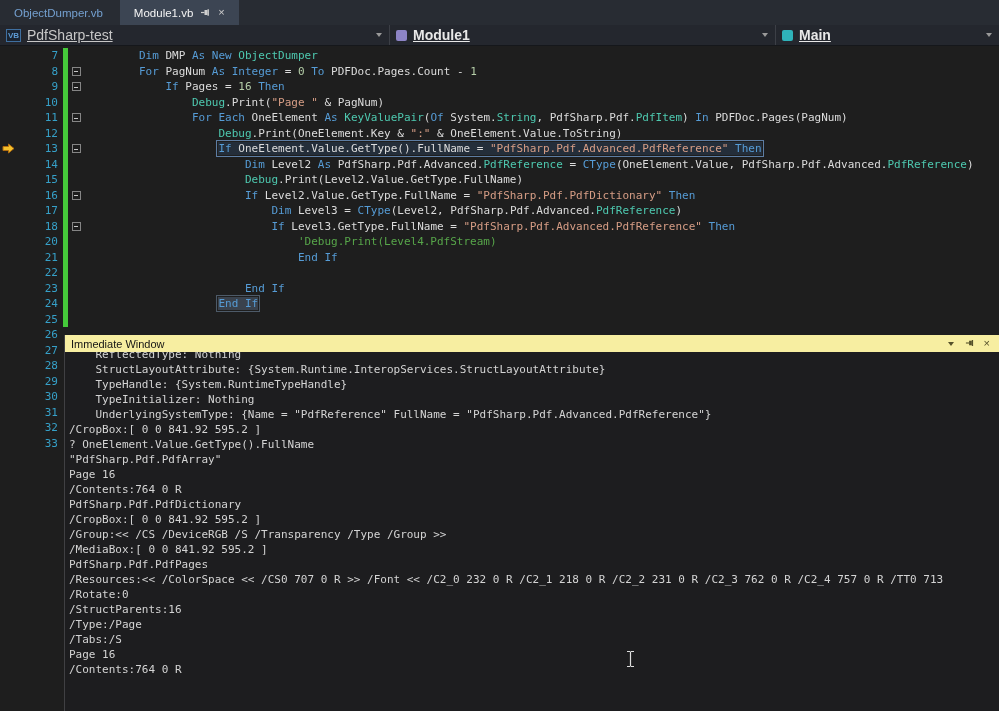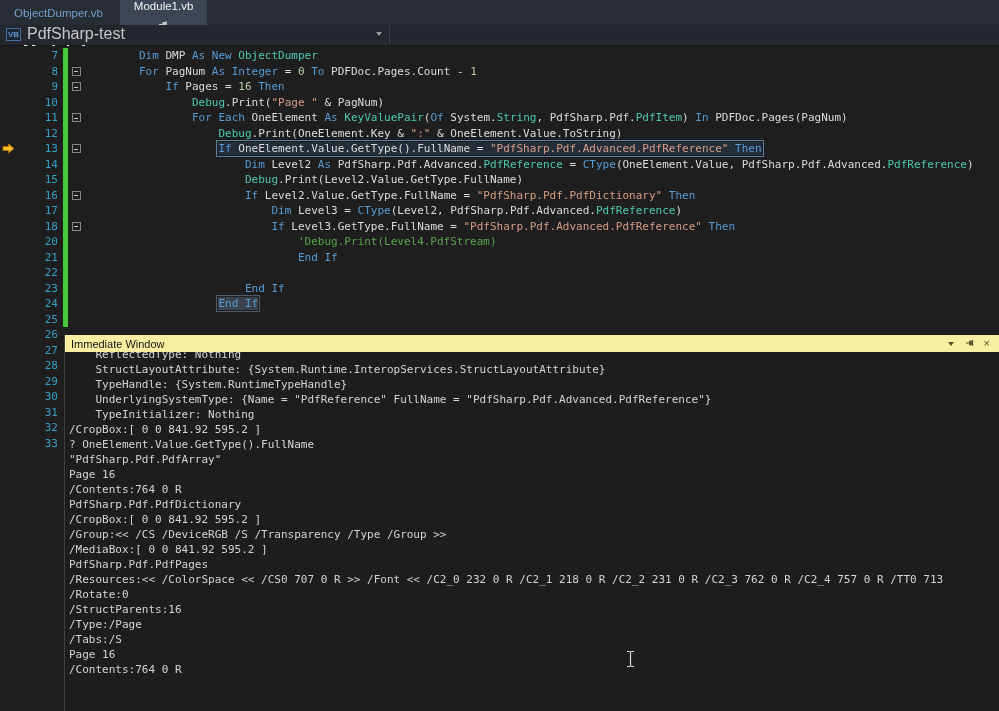--- a/index.html
+++ b/index.html
@@ -4,34 +4,34 @@
 <style>
   * { margin:0; padding:0; box-sizing:border-box; }
   html,body { background:#1e1e1e; }
   body { width:999px; height:711px; font-family:"Liberation Sans", sans-serif; }
   .screen { position:relative; width:999px; height:711px; overflow:hidden; background:#1e1e1e; }
 
   
   .tab-bar { position:absolute; top:0; left:0; right:0; height:25px; background:#282c33; display:flex; align-items:stretch; }
   .tab { display:flex; align-items:center; padding:0 14px; font-size:11.5px; cursor:default; }
   .tab.inactive { color:#74a0d0; margin-right:3px; }
-  .tab.active { background:var(--tab-active-bg,#3c4553); color:#f5f5f5; gap:7px;flex-direction:column; }
+  .tab.active { background:var(--tab-active-bg,#3c4553); color:#f5f5f5; gap:7px; }
   .tab .close { font-size:11px; color:#d0d0d0; line-height:1; }
   .tab .pin { display:flex; align-items:center; }
 
   
-  .nav-bar { position:absolute; top:25px; left:0; right:0; height:21px; background:#24272e; border-bottom:1px solid #15171b; display:flex; align-items:stretch;flex-direction:column; }
+  .nav-bar { position:absolute; top:25px; left:0; right:0; height:21px; background:#24272e; border-bottom:1px solid #15171b; display:flex; align-items:stretch; }
   .nav-sec { display:flex; align-items:center; gap:6px; padding:0 6px; }
   .sec1 { width:390px; border-right:1px solid #3c3f46; }
   .sec2 { width:386px; border-right:1px solid #3c3f46; }
   .sec3 { flex:1; }
   .vb-badge { width:15px; height:13px; border:1px solid #3f6fa0; color:#5e9bd4; font-size:8px; font-weight:bold; display:flex; align-items:center; justify-content:center; background:#1b2430; }
   .module-ic { width:11px; height:11px; background:#8d84c6; border-radius:2px; }
   .method-ic { width:11px; height:11px; background:#2fb3ba; border-radius:2px; }
-  .nav-label { font-size:16px; color:#c7c7c7; }
+  .nav-label { font-size:14px; color:#c7c7c7;text-decoration:underline; }
   .nav-label.bold { font-weight:bold; color:#e8e8e8; }
   .chev { margin-left:auto; width:9px; height:9px; display:flex; align-items:center; justify-content:center; }
   .chev::after { content:""; border-left:3.5px solid transparent; border-right:3.5px solid transparent; border-top:4.5px solid #9a9a9a; }
   .chev.dark::after { border-top-color:#55512a; }
 
   
   .editor { position:absolute; top:46px; left:0; right:0; bottom:0; background:#1e1e1e; overflow:hidden; }
   #code-lines { padding-top:2px; }
   .code-row { display:flex; height:15.5px; line-height:15.5px; font-family:"DejaVu Sans Mono", monospace; font-size:11px; }
   .bp-margin { flex:0 0 20px; width:20px; display:flex; align-items:center; padding-left:2px; }
@@ -320,22 +320,22 @@
             </svg>
         </span>
         <span class="close">×</span>
       </span>
     </div>
     <div class="imm-body">
       <div id="imm-lines">
           <div class="imm-line">    ReflectedType: Nothing</div>
           <div class="imm-line">    StructLayoutAttribute: {System.Runtime.InteropServices.StructLayoutAttribute}</div>
           <div class="imm-line">    TypeHandle: {System.RuntimeTypeHandle}</div>
+          <div class="imm-line">    TypeInitializer: Nothing</div>
           <div class="imm-line">    UnderlyingSystemType: {Name = "PdfReference" FullName = "PdfSharp.Pdf.Advanced.PdfReference"}</div>
-          <div class="imm-line">    TypeInitializer: Nothing</div>
           <div class="imm-line">/CropBox:[ 0 0 841.92 595.2 ]</div>
           <div class="imm-line">? OneElement.Value.GetType().FullName</div>
           <div class="imm-line">"PdfSharp.Pdf.PdfArray"</div>
           <div class="imm-line">Page 16</div>
           <div class="imm-line">/Contents:764 0 R</div>
           <div class="imm-line">PdfSharp.Pdf.PdfDictionary</div>
           <div class="imm-line">/CropBox:[ 0 0 841.92 595.2 ]</div>
           <div class="imm-line">/Group:&lt;&lt; /CS /DeviceRGB /S /Transparency /Type /Group &gt;&gt;</div>
           <div class="imm-line">/MediaBox:[ 0 0 841.92 595.2 ]</div>
           <div class="imm-line">PdfSharp.Pdf.PdfPages</div>

